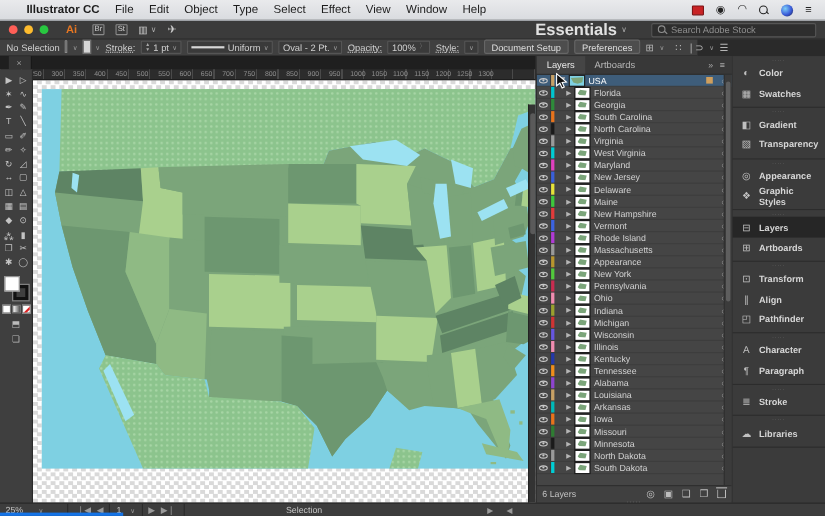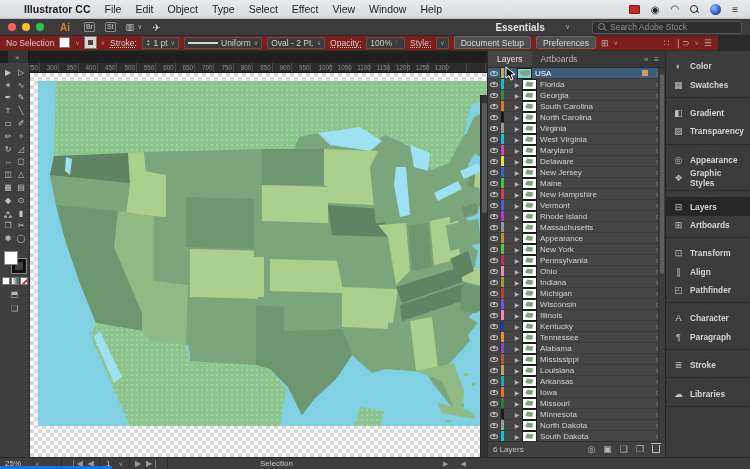--- a/index.html
+++ b/index.html
@@ -33,28 +33,28 @@
     display:flex; align-items:center; padding:0 8px; border-bottom:1px solid #2b2b2b; }
   .tl { width:8px; height:8px; border-radius:50%; margin-right:6px; }
   .tl.r{background:#ff5f57}.tl.y{background:#febc2e}.tl.g{background:#28c840}
   .ai-logo { color:#e87722; font-weight:bold; font-size:10px; margin:0 14px 0 10px; letter-spacing:0; }
   .sq-ic { font-size:7px; color:#cfcfcf; border:1px solid #8a8a8a; padding:0 1px; margin-right:10px;
     line-height:8px; height:10px; display:flex; align-items:center; border-radius:1px; }
   .layout-ic { color:#cfcfcf; font-size:9px; margin-right:3px; }
   .chev { color:#aaa; font-size:7px; margin-right:10px; }
   .share-ic { color:#cfcfcf; font-size:10px; }
   .appbar .spacer{flex:1}
-  .workspace { color:#e2e2e2; font-size:10px; font-weight:bold; margin-right:20px; }
+  .workspace { color:#e2e2e2; font-size:15px; font-weight:bold; margin-right:4px; }
   .stock-search { display:flex; align-items:center; gap:4px; width:150px; height:13px;
     background:#2e2e2e; border:1px solid #555; border-radius:2px; margin-left:12px; padding:0 5px;
     color:#8f8f8f; font-size:8.5px; }
   .stock-search .glass { position:relative; width:8px; height:8px; flex:none; }
   .stock-search .glass::before{content:"";position:absolute;left:0;top:0;width:5px;height:5px;border:1.2px solid #8f8f8f;border-radius:50%;}
   .stock-search .glass::after{content:"";position:absolute;left:5.5px;top:5.5px;width:2.5px;height:1.2px;background:#8f8f8f;transform:rotate(45deg);}
-  .cbar { position:absolute; left:0; top:36px; width:718px; height:14.5px; background:#7f1d1d;
+  .cbar { position:absolute; left:0; top:36px; width:634px; height:14.5px; background:#404040;
     border-bottom:1px solid #303030; display:flex; align-items:center; font-size:8.5px;
     color:#cfcfcf; padding:0 6px; gap:5px; white-space:nowrap; }
   .cbar .lbl { color:#cfcfcf; }
   .cbar .ulbl { text-decoration:underline dotted; text-underline-offset:1px; }
   .fill-sw { width:11px; height:11px; background:#fff; border:1px solid #777; }
   .stroke-sw { width:11px; height:11px; border:3px solid #d6d6d6; outline:1px solid #777; background:#434343; }
   .dd { color:#9a9a9a; font-size:6px; }
   .cb-box { display:flex; align-items:center; gap:3px; background:#3a3a3a; border:1px solid #555;
      height:12px; padding:0 3px; border-radius:1px; }
   .stepper { display:flex; flex-direction:column; font-size:4.5px; color:#aaa; line-height:4px; }
@@ -552,46 +552,46 @@
       <span class="lr-thumb">
             <span class="blob"></span>
           </span>
       <span class="lr-name">Maryland</span>
       <span class="lr-target">○</span>
     </div>
         <div class="lrow">
       <span class="lr-eye">
             <span class="eye"></span>
           </span>
+      <span class="lr-strip" style="background: rgb(58, 95, 217);"></span>
+      <span class="lr-gap"></span>
+      <span class="lr-arrow">▶</span>
+      <span class="lr-thumb">
+            <span class="blob"></span>
+          </span>
+      <span class="lr-name">New Jersey</span>
+      <span class="lr-target">○</span>
+    </div>
+        <div class="lrow">
+      <span class="lr-eye">
+            <span class="eye"></span>
+          </span>
       <span class="lr-strip" style="background: rgb(230, 226, 58);"></span>
       <span class="lr-gap"></span>
       <span class="lr-arrow">▶</span>
       <span class="lr-thumb">
             <span class="blob"></span>
           </span>
       <span class="lr-name">Delaware</span>
       <span class="lr-target">○</span>
     </div>
         <div class="lrow">
       <span class="lr-eye">
             <span class="eye"></span>
           </span>
-      <span class="lr-strip" style="background: rgb(58, 95, 217);"></span>
-      <span class="lr-gap"></span>
-      <span class="lr-arrow">▶</span>
-      <span class="lr-thumb">
-            <span class="blob"></span>
-          </span>
-      <span class="lr-name">New Jersey</span>
-      <span class="lr-target">○</span>
-    </div>
-        <div class="lrow">
-      <span class="lr-eye">
-            <span class="eye"></span>
-          </span>
       <span class="lr-strip" style="background: rgb(60, 201, 60);"></span>
       <span class="lr-gap"></span>
       <span class="lr-arrow">▶</span>
       <span class="lr-thumb">
             <span class="blob"></span>
           </span>
       <span class="lr-name">Maine</span>
       <span class="lr-target">○</span>
     </div>
         <div class="lrow">
@@ -780,33 +780,20 @@
       <span class="lr-eye">
             <span class="eye"></span>
           </span>
       <span class="lr-strip" style="background: rgb(142, 68, 208);"></span>
       <span class="lr-gap"></span>
       <span class="lr-arrow">▶</span>
       <span class="lr-thumb">
             <span class="blob"></span>
           </span>
       <span class="lr-name">Alabama</span>
-      <span class="lr-target">○</span>
-    </div>
-        <div class="lrow">
-      <span class="lr-eye">
-            <span class="eye"></span>
-          </span>
-      <span class="lr-strip" style="background: rgb(176, 90, 32);"></span>
-      <span class="lr-gap"></span>
-      <span class="lr-arrow">▶</span>
-      <span class="lr-thumb">
-            <span class="blob"></span>
-          </span>
-      <span class="lr-name">Mississippi</span>
       <span class="lr-target">○</span>
     </div>
         <div class="lrow">
       <span class="lr-eye">
             <span class="eye"></span>
           </span>
       <span class="lr-strip" style="background: rgb(200, 161, 101);"></span>
       <span class="lr-gap"></span>
       <span class="lr-arrow">▶</span>
       <span class="lr-thumb">

